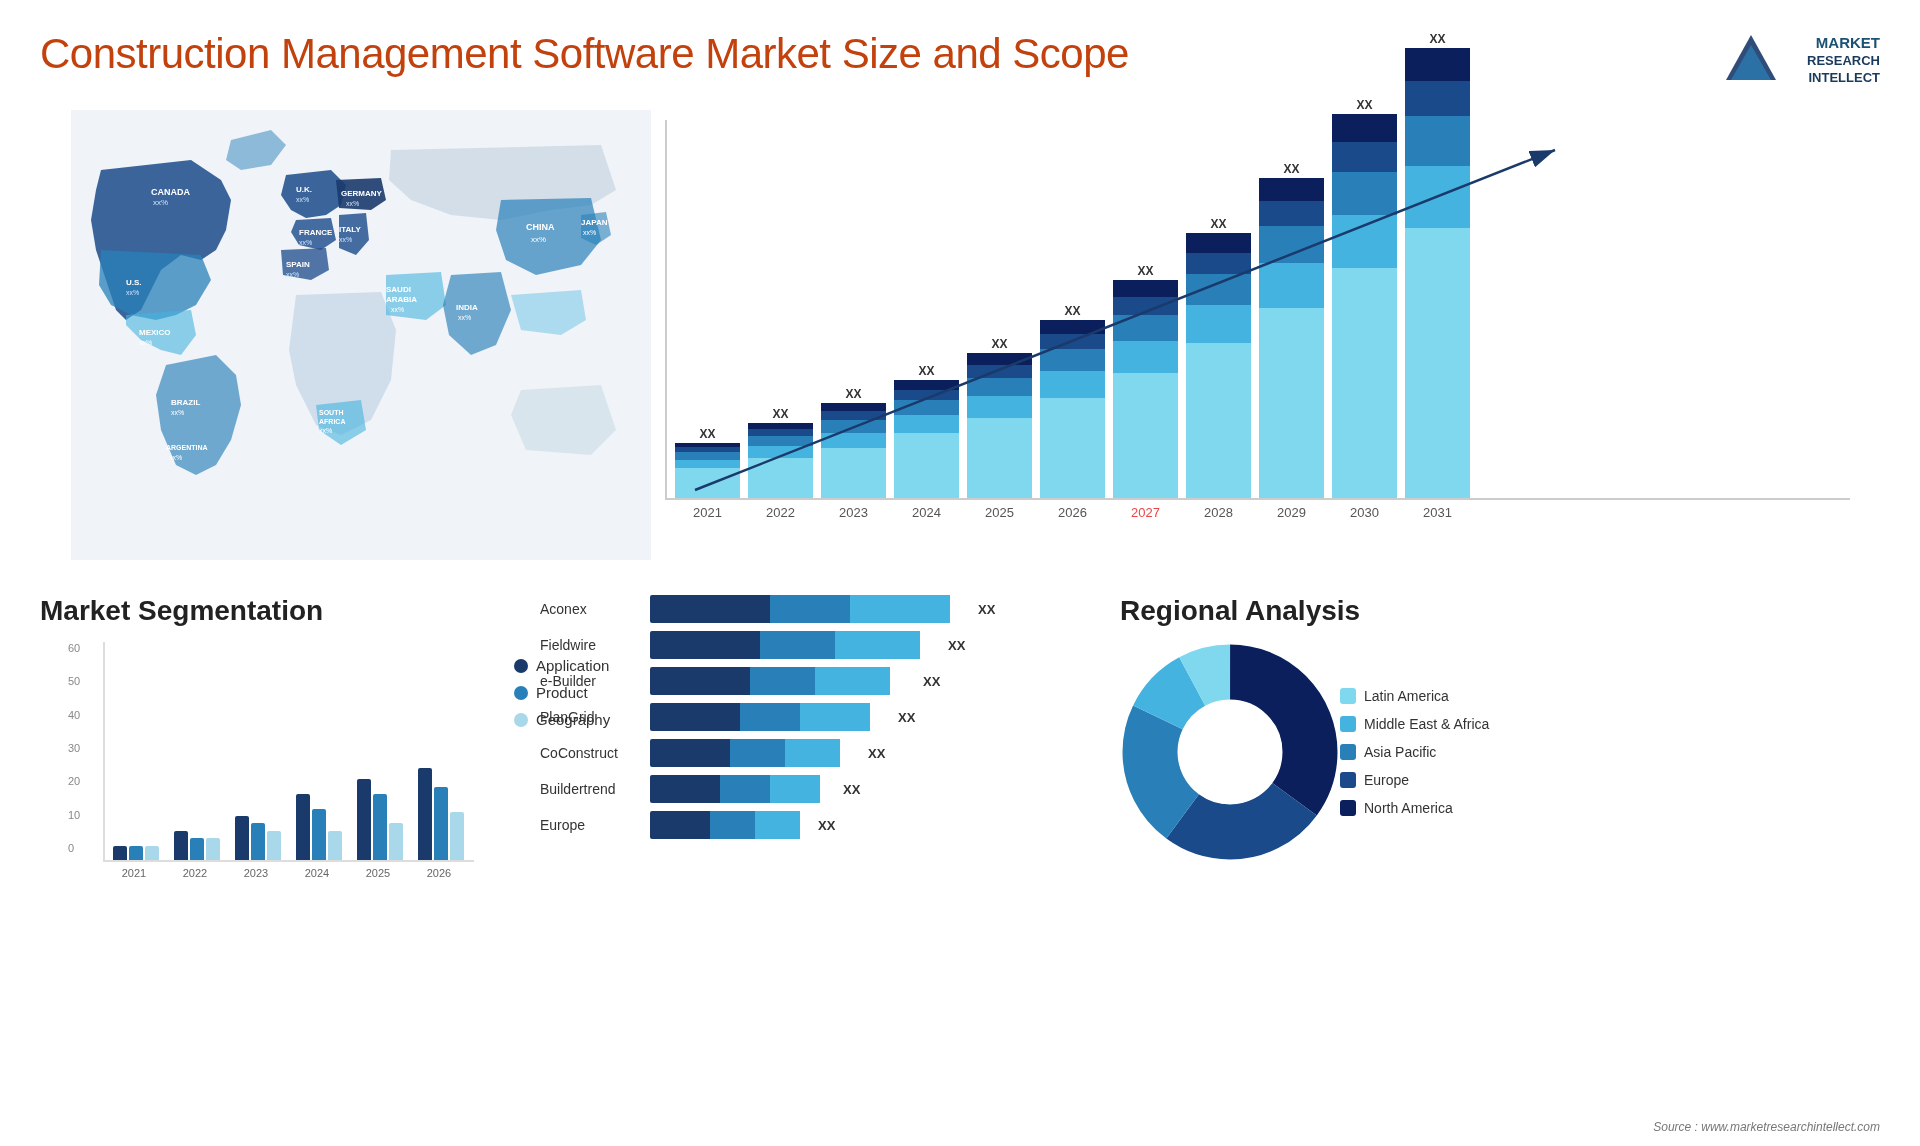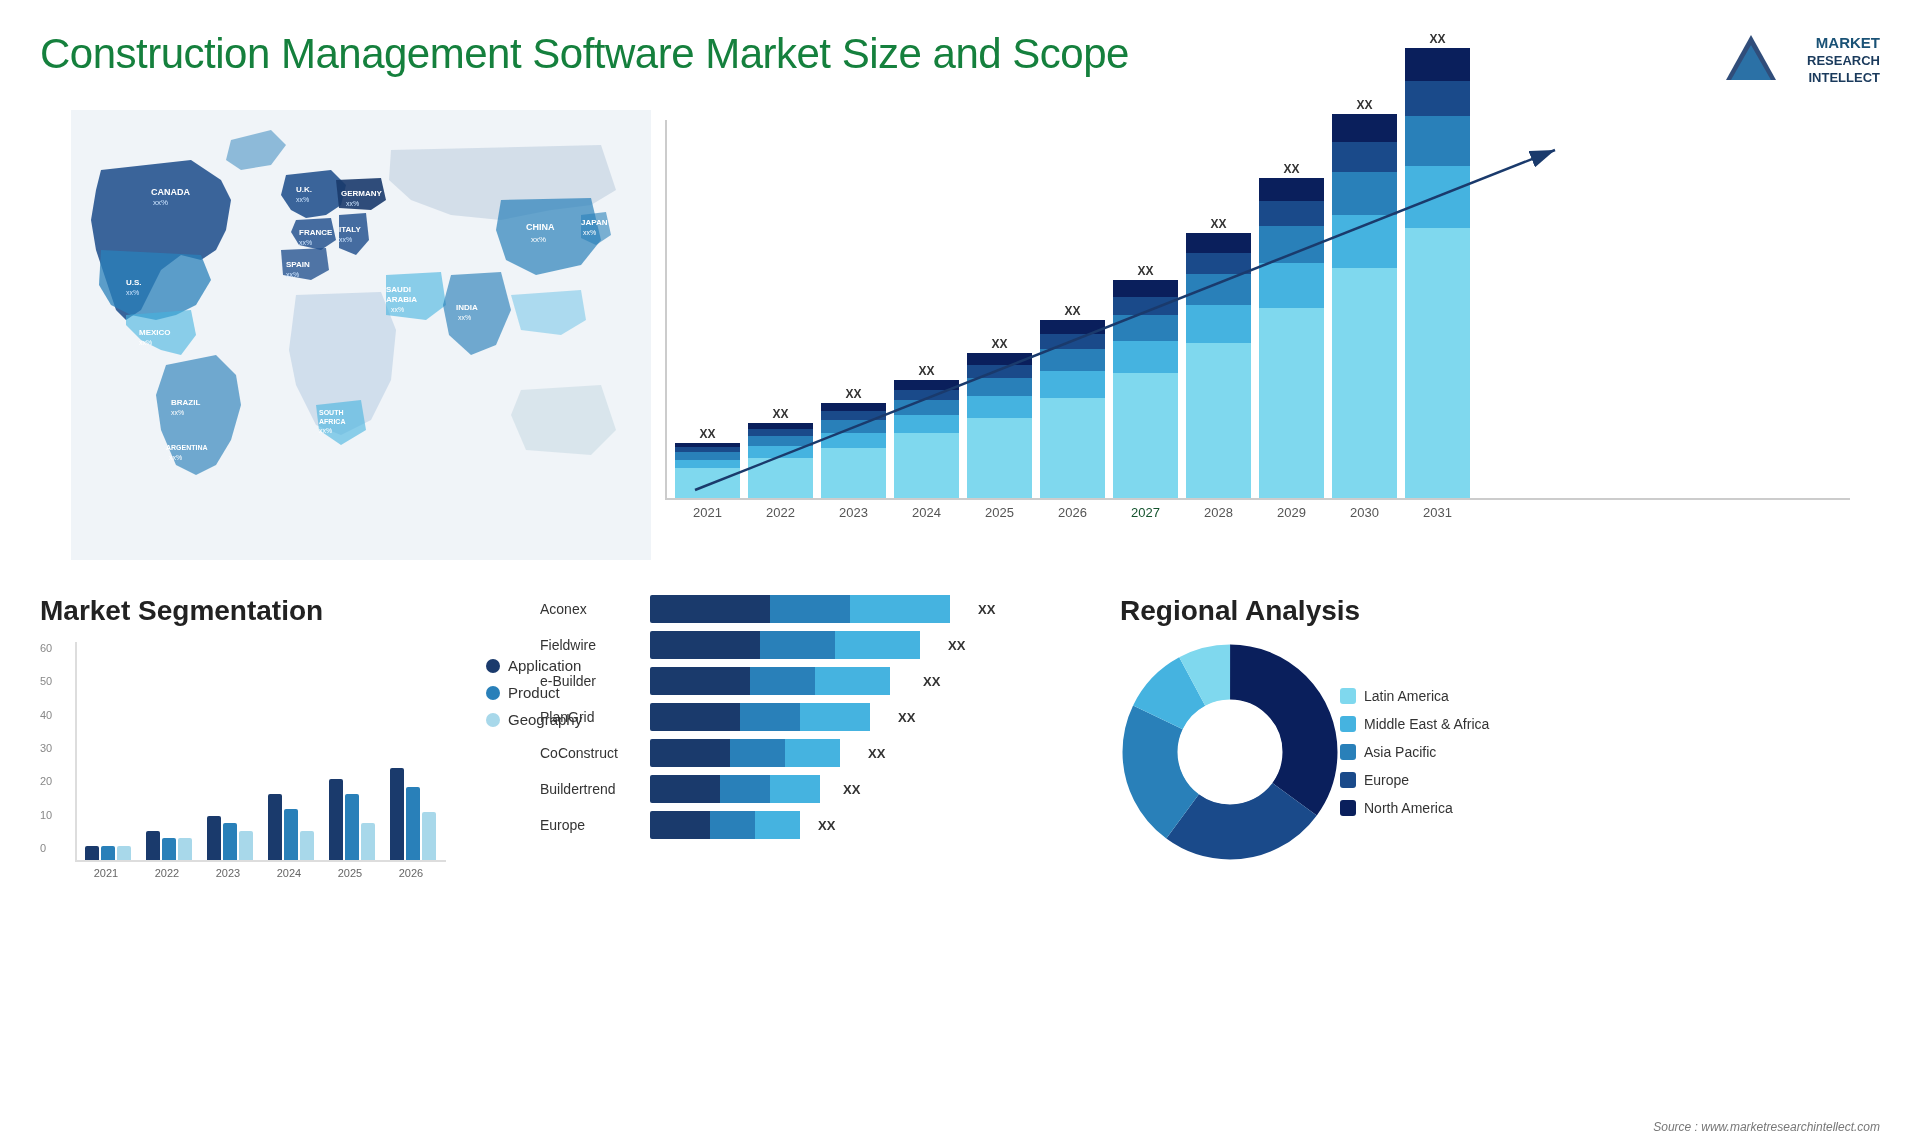--- a/index.html
+++ b/index.html
@@ -24,21 +24,21 @@
     .header {
       display: flex;
       justify-content: space-between;
       align-items: flex-start;
       margin-bottom: 20px;
     }
 
     .main-title {
       font-size: 42px;
       font-weight: 400;
-      color: #15803d;
+      color: #c2410c;
       letter-spacing: -0.5px;
     }
 
     .logo-area {
       display: flex;
       align-items: center;
       gap: 26px;
     }
 
     .logo-icon {
@@ -162,20 +162,21 @@
 
     .seg-wrapper {
       display: flex;
       gap: 20px;
       align-items: flex-start;
     }
 
     .seg-chart-wrapper {
       position: relative;
       padding-left: 35px;
+      margin-left: 28px;
     }
 
     .seg-y-axis {
       position: absolute;
       left: 0;
       top: 0;
       bottom: 25px;
       display: flex;
       flex-direction: column;
       justify-content: space-between;
@@ -413,21 +414,21 @@
             </div>
           </div>
 
           <div style="display:flex; gap:8px; padding-left:10px; margin-top:5px;">
             <div style="width:65px;text-align:center;font-size:13px;color:#555;">2021</div>
             <div style="width:65px;text-align:center;font-size:13px;color:#555;">2022</div>
             <div style="width:65px;text-align:center;font-size:13px;color:#555;">2023</div>
             <div style="width:65px;text-align:center;font-size:13px;color:#555;">2024</div>
             <div style="width:65px;text-align:center;font-size:13px;color:#555;">2025</div>
             <div style="width:65px;text-align:center;font-size:13px;color:#555;">2026</div>
-            <div style="width:65px;text-align:center;font-size:13px;color:#14532d;">2027</div>
+            <div style="width:65px;text-align:center;font-size:13px;color:#ef4444;">2027</div>
             <div style="width:65px;text-align:center;font-size:13px;color:#555;">2028</div>
             <div style="width:65px;text-align:center;font-size:13px;color:#555;">2029</div>
             <div style="width:65px;text-align:center;font-size:13px;color:#555;">2030</div>
             <div style="width:65px;text-align:center;font-size:13px;color:#555;">2031</div>
           </div>
         </div>
       </div>
     </div>
 
     <div style="grid-column:1/3; grid-row:2; display:grid; grid-template-columns:480px 560px 1fr; gap:20px; margin-top:10px;">

